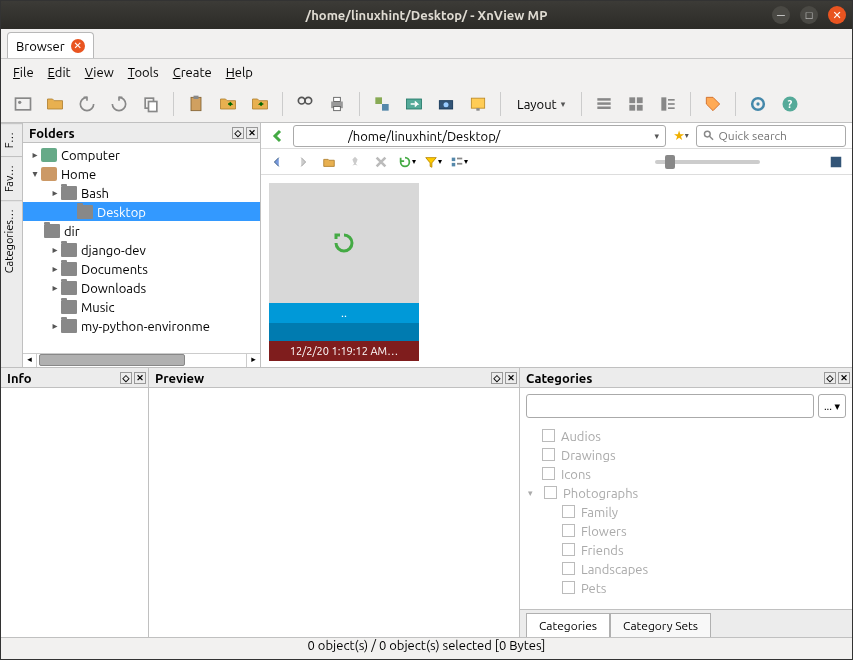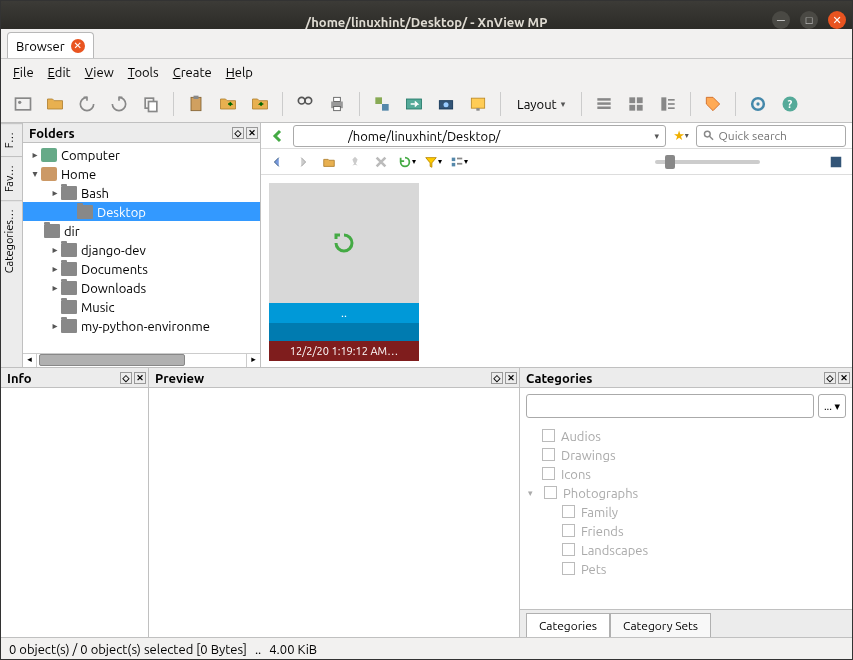--- a/index.html
+++ b/index.html
@@ -1,17 +1,17 @@
 <!DOCTYPE html>
 <html><head>
 <meta charset="utf-8">
 <style>
 * { box-sizing: border-box; margin: 0; padding: 0; font-family: Ubuntu, "Segoe UI", sans-serif; font-size: 13px; }
 body { width: 853px; height: 660px; background: #f5f5f4; display: flex; flex-direction: column; border: 1px solid #333; }
-.titlebar { height: 28px; background: linear-gradient(#3c3b37,#2c2b27); color: #dfdbd2; display: flex; align-items: flex-end; justify-content: center; position: relative; }
+.titlebar { height: 28px; background: linear-gradient(#3c3b37,#2c2b27); color: #dfdbd2; display: flex; align-items: center; justify-content: center; position: relative; }
 .titlebar-title { font-weight: bold; font-size: 13px; }
 .win-controls { position: absolute; right: 6px; display: flex; gap: 10px; align-items: center; }
 .win-btn { width: 18px; height: 18px; border-radius: 9px; background: #4a4944; color: #ddd; display: flex; align-items: center; justify-content: center; font-size: 11px; cursor: pointer; }
 .win-btn.close { background: #e95420; color: #fff; }
 .tabstrip { height: 30px; background: #f2f1f0; border-bottom: 1px solid #c8c8c8; display: flex; align-items: flex-end; padding-left: 6px; }
 .tab { height: 26px; padding: 0 8px; border: 1px solid #b8b8b8; border-bottom: none; border-radius: 4px 4px 0 0; background: #fff; display: flex; align-items: center; gap: 6px; }
 .tab .tab-close { width: 14px; height: 14px; border-radius: 7px; background: #e95420; color: #fff; font-size: 10px; display: flex; align-items: center; justify-content: center; }
 .menubar { height: 26px; display: flex; align-items: center; gap: 2px; padding: 0 6px; background: #f2f1f0; }
 .menu-item { padding: 3px 6px; cursor: pointer; }
 .menu-item u { text-decoration: underline; }
@@ -66,21 +66,21 @@
 .categories-panel { width: 332px; display: flex; flex-direction: column; background: #fff; }
 .cat-search-row { padding: 6px; display: flex; gap: 4px; }
 .cat-search-row input { flex: 1; height: 24px; border: 1px solid #aaa; border-radius: 3px; padding: 0 6px; }
 .cat-more { width: 28px; height: 24px; border: 1px solid #aaa; border-radius: 3px; display: flex; align-items: center; justify-content: center; cursor: pointer; font-size: 11px; }
 .cat-tree { flex: 1; overflow: auto; padding: 2px 8px; color: #aaa; }
 .cat-row { display: flex; align-items: center; height: 19px; gap: 6px; }
 .cat-chk { width: 13px; height: 13px; border: 1px solid #bbb; background: #fff; }
 .cat-tabs { height: 28px; border-top: 1px solid #c0c0c0; display: flex; align-items: flex-end; padding-left: 6px; background: #ececec; }
 .cat-tab { height: 24px; padding: 0 12px; border: 1px solid #b0b0b0; border-bottom: none; background: #f8f8f8; display: flex; align-items: center; cursor: pointer; font-size: 12px; }
 .cat-tab.active { background: #fff; }
-.statusbar { height: 22px; border-top: 1px solid #c0c0c0; background: #f2f1f0; display: flex; align-items: center; padding: 0 8px; font-size: 12px; gap: 8px; }
+.statusbar { height: 22px; border-top: 1px solid #c0c0c0; background: #f2f1f0; display: flex; align-items: center; padding: 0 8px; font-size: 12px; gap: 8px; flex-direction: column; }
 </style>
 </head>
 <body>
 
 <div class="titlebar">
   <span class="titlebar-title">/home/linuxhint/Desktop/ - XnView MP</span>
   <div class="win-controls">
     <div class="win-btn">─</div>
     <div class="win-btn">□</div>
     <div class="win-btn close">✕</div>
@@ -459,20 +459,24 @@
           <span style="width: 10px; font-size: 9px; margin-left: -14px;">▾</span>
           <span class="cat-chk"></span>
           <span>Photographs</span>
         </div>
         <div class="cat-row" style="padding-left: 34px;">
           <span class="cat-chk"></span>
           <span>Family</span>
         </div>
         <div class="cat-row" style="padding-left: 34px;">
           <span class="cat-chk"></span>
+          <span>Flowers</span>
+        </div>
+        <div class="cat-row" style="padding-left: 34px;">
+          <span class="cat-chk"></span>
           <span>Friends</span>
         </div>
         <div class="cat-row" style="padding-left: 34px;">
           <span class="cat-chk"></span>
           <span>Landscapes</span>
         </div>
         <div class="cat-row" style="padding-left: 34px;">
           <span class="cat-chk"></span>
           <span>Pets</span>
         </div>

